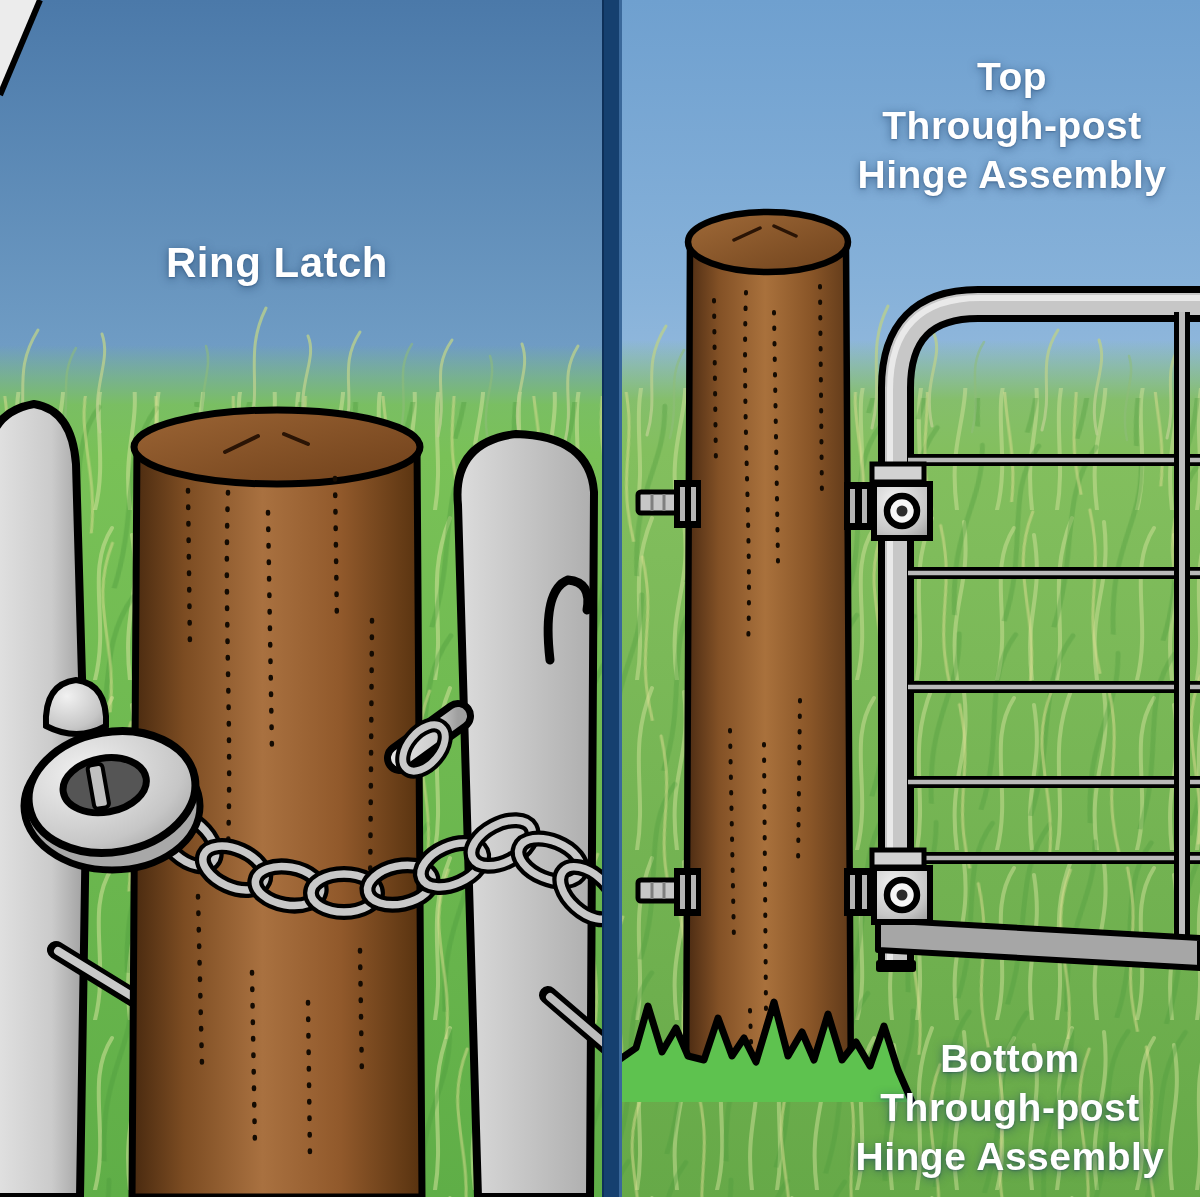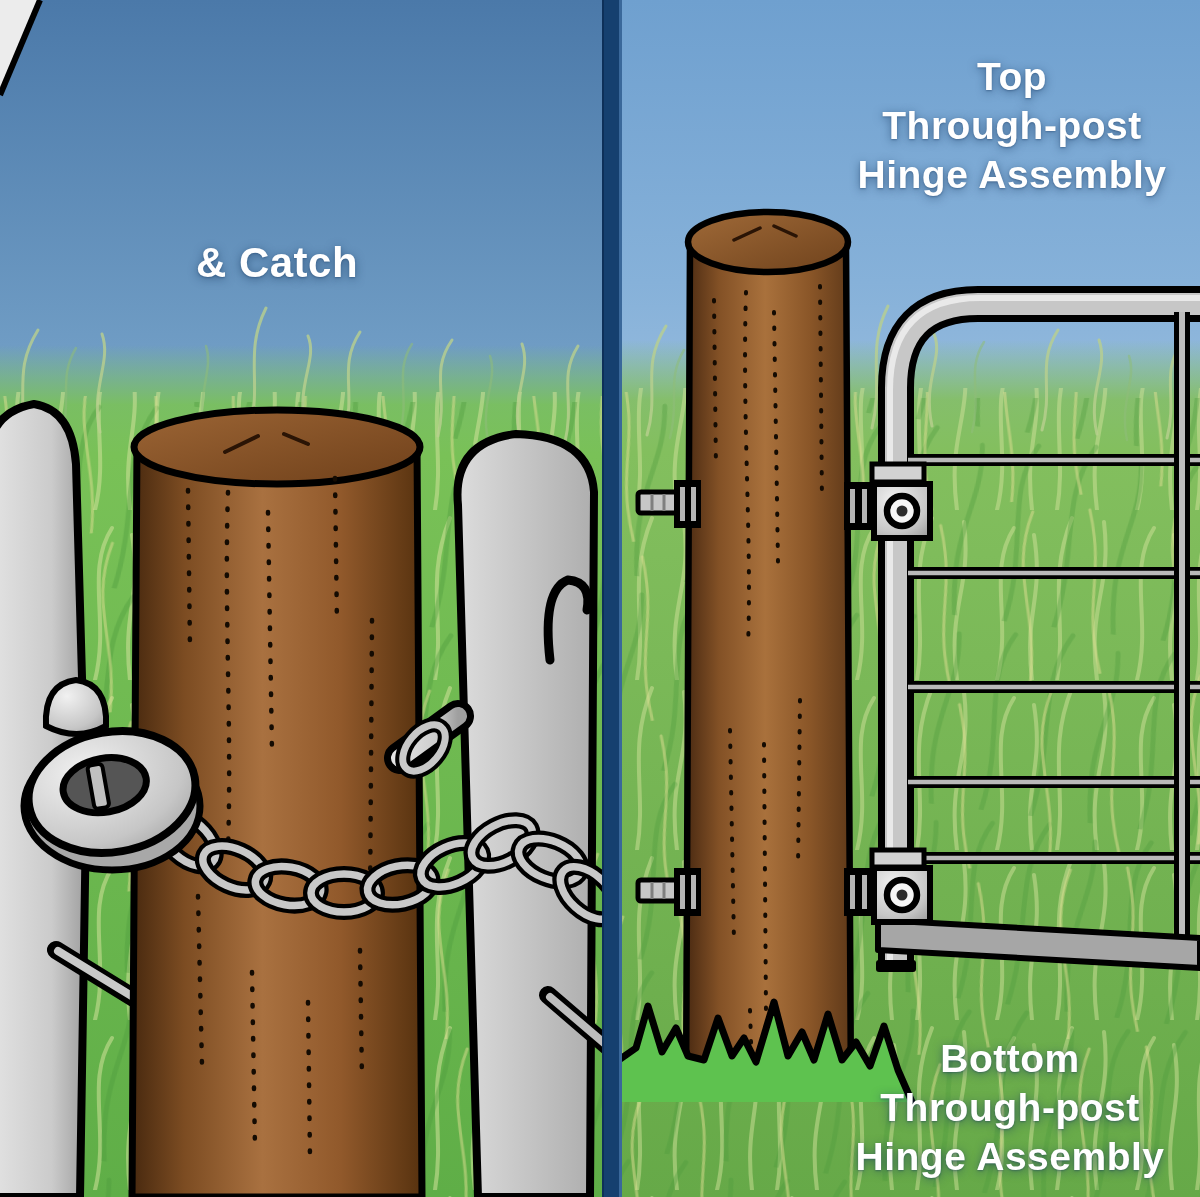--- a/index.html
+++ b/index.html
@@ -350,21 +350,21 @@
       <path fill="#5ec24f" d="M 0 1102 L 0 1058 L 14 1048 L 26 1006 L 40 1052 L 54 1028 L 66 1056 L 82 1060
         L 96 1018 L 110 1056 L 122 1038 L 134 1062 L 152 1002 L 166 1056 L 180 1032 L 192 1060
         L 206 1014 L 220 1060 L 234 1042 L 248 1066 L 262 1026 L 276 1070 L 290 1102 Z"></path>
       <path fill="none" stroke="#000" stroke-width="7" stroke-linejoin="round" stroke-linecap="round" d="M -6 1062 L 14 1048 L 26 1006 L 40 1052 L 54 1028 L 66 1056 L 82 1060 L 96 1018 L 110 1056
         L 122 1038 L 134 1062 L 152 1002 L 166 1056 L 180 1032 L 192 1060 L 206 1014 L 220 1060
         L 234 1042 L 248 1066 L 262 1026 L 276 1070 L 290 1102"></path>
     </g>
   </svg>
 
   <div class="label label-left">
-    <span>&amp; Catch</span>
+    <span>Ring Latch</span>
   </div>
 
   <div class="label label-top-right">
     <span>Top</span>
     <span>Through-post</span>
     <span>Hinge Assembly</span>
   </div>
 
   <div class="label label-bottom-right">
     <span>Bottom</span>

